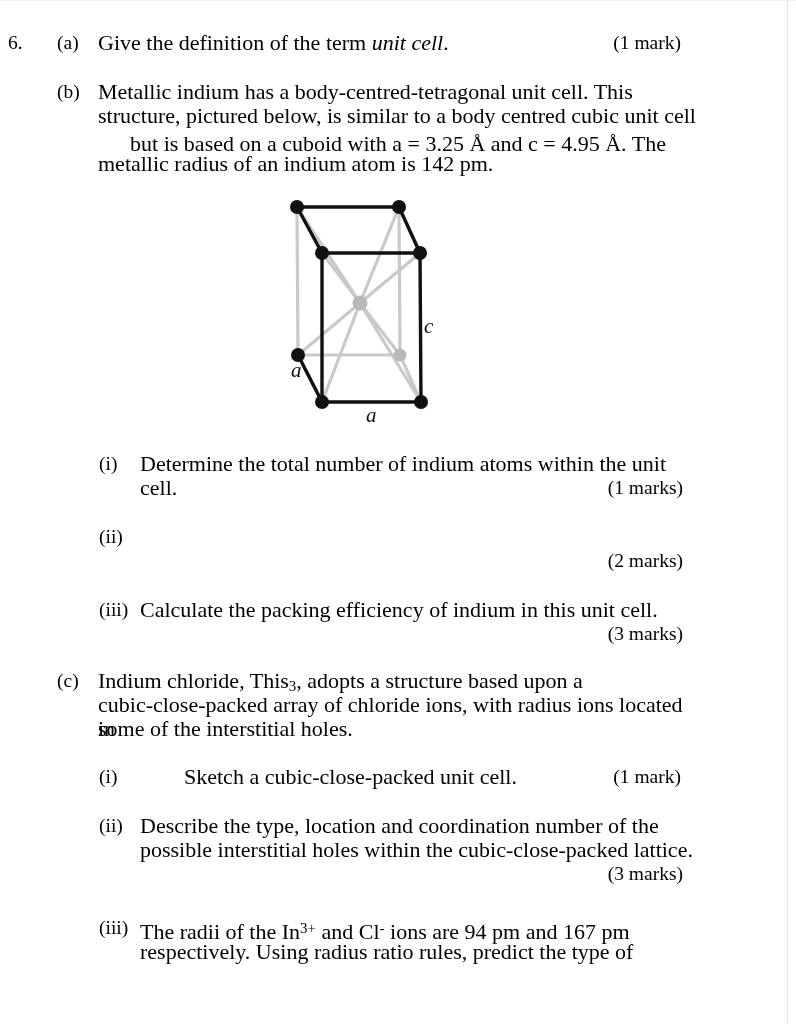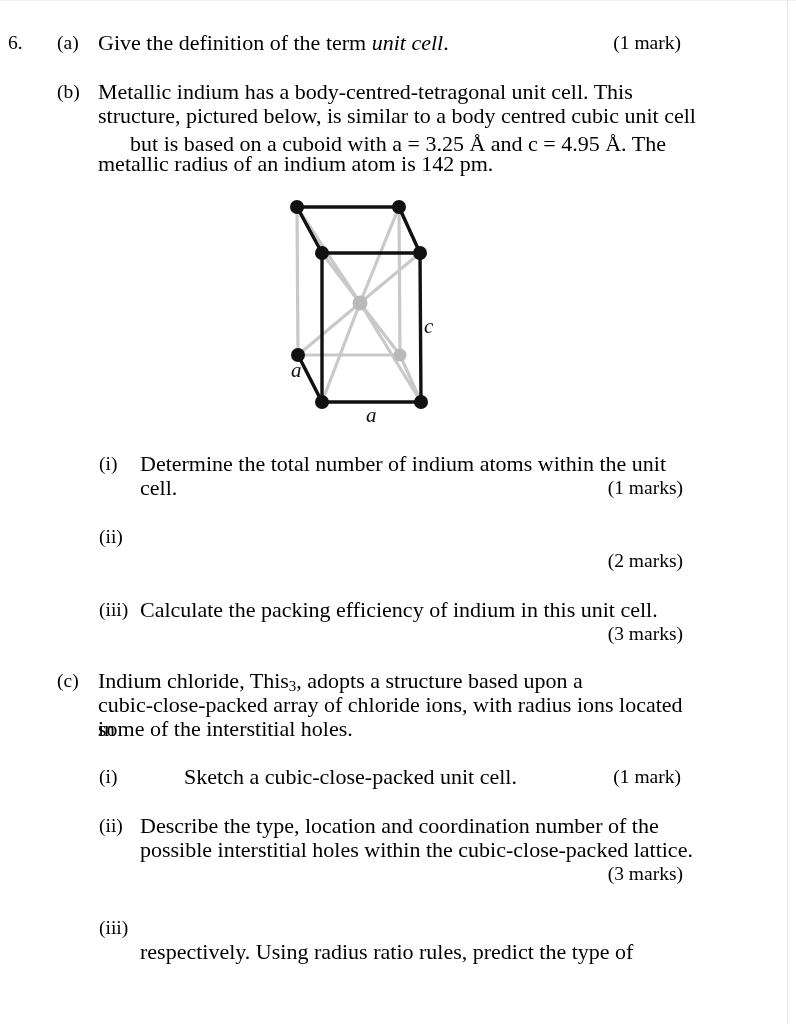--- a/index.html
+++ b/index.html
@@ -190,15 +190,18 @@
   <div class="qlabel" style="left:99px; top:765px;">(i)</div>
   <div class="qtext" style="left:156px; top:765px; width:430px;margin-left:28px;">Sketch a cubic-close-packed unit cell.</div>
   <div class="marks" style="left:520px; top:765px; width:161px;">(1 mark)</div>
 
   <div class="qlabel" style="left:99px; top:814px;">(ii)</div>
   <div class="qtext" style="left:140px; top:814px; width:570px;">Describe the type, location and coordination number of the</div>
   <div class="qtext" style="left:140px; top:838px; width:570px;">possible interstitial holes within the cubic-close-packed lattice.</div>
   <div class="marks" style="left:520px; top:862px; width:163px;">(3 marks)</div>
 
   <div class="qlabel" style="left:99px; top:916px;">(iii)</div>
+  <div class="qtext" style="left:140px; top:916px; width:545px;">
+    <span>The radii of the In</span><sup>3+</sup><span> and Cl</span><sup>-</sup><span> ions are 94 pm and 167 pm</span>
+  </div>
   <div class="qtext justify" style="left:140px; top:940px; width:543px;"><span style="display:inline-block; width:100%;">respectively. Using radius ratio rules, predict the type of</span></div>
 
 </div>
 
 </body></html>

